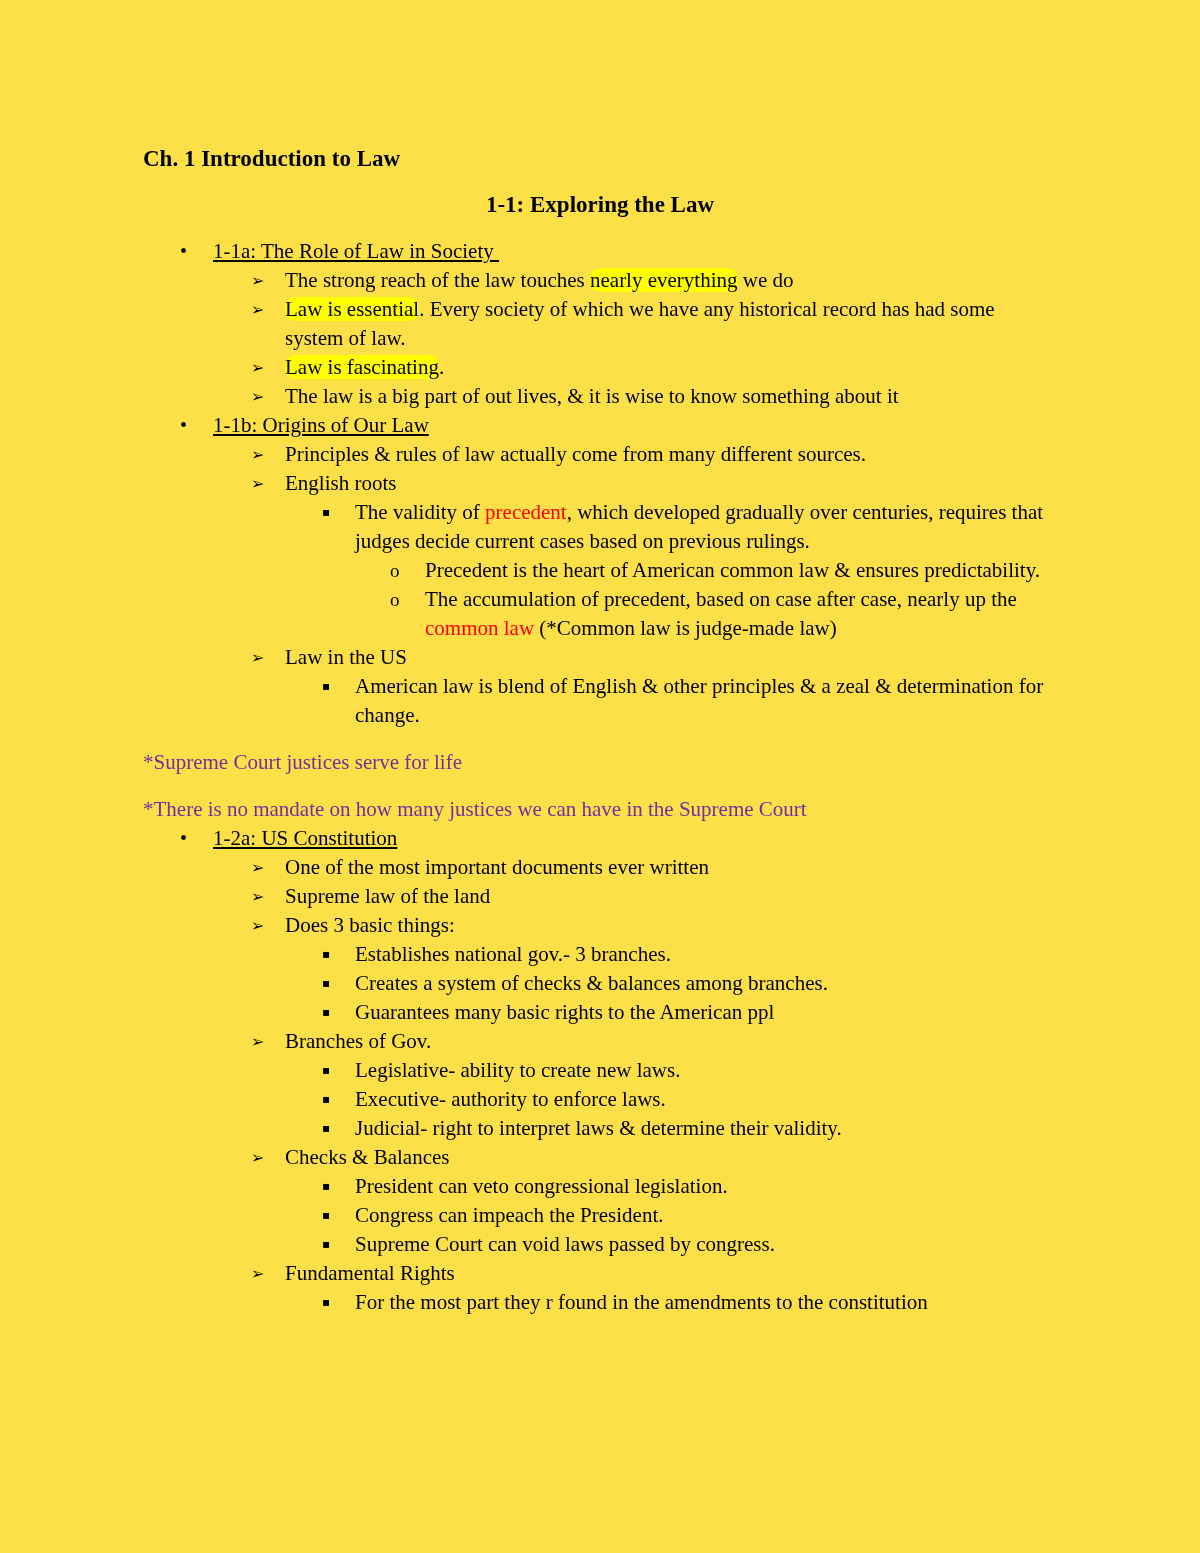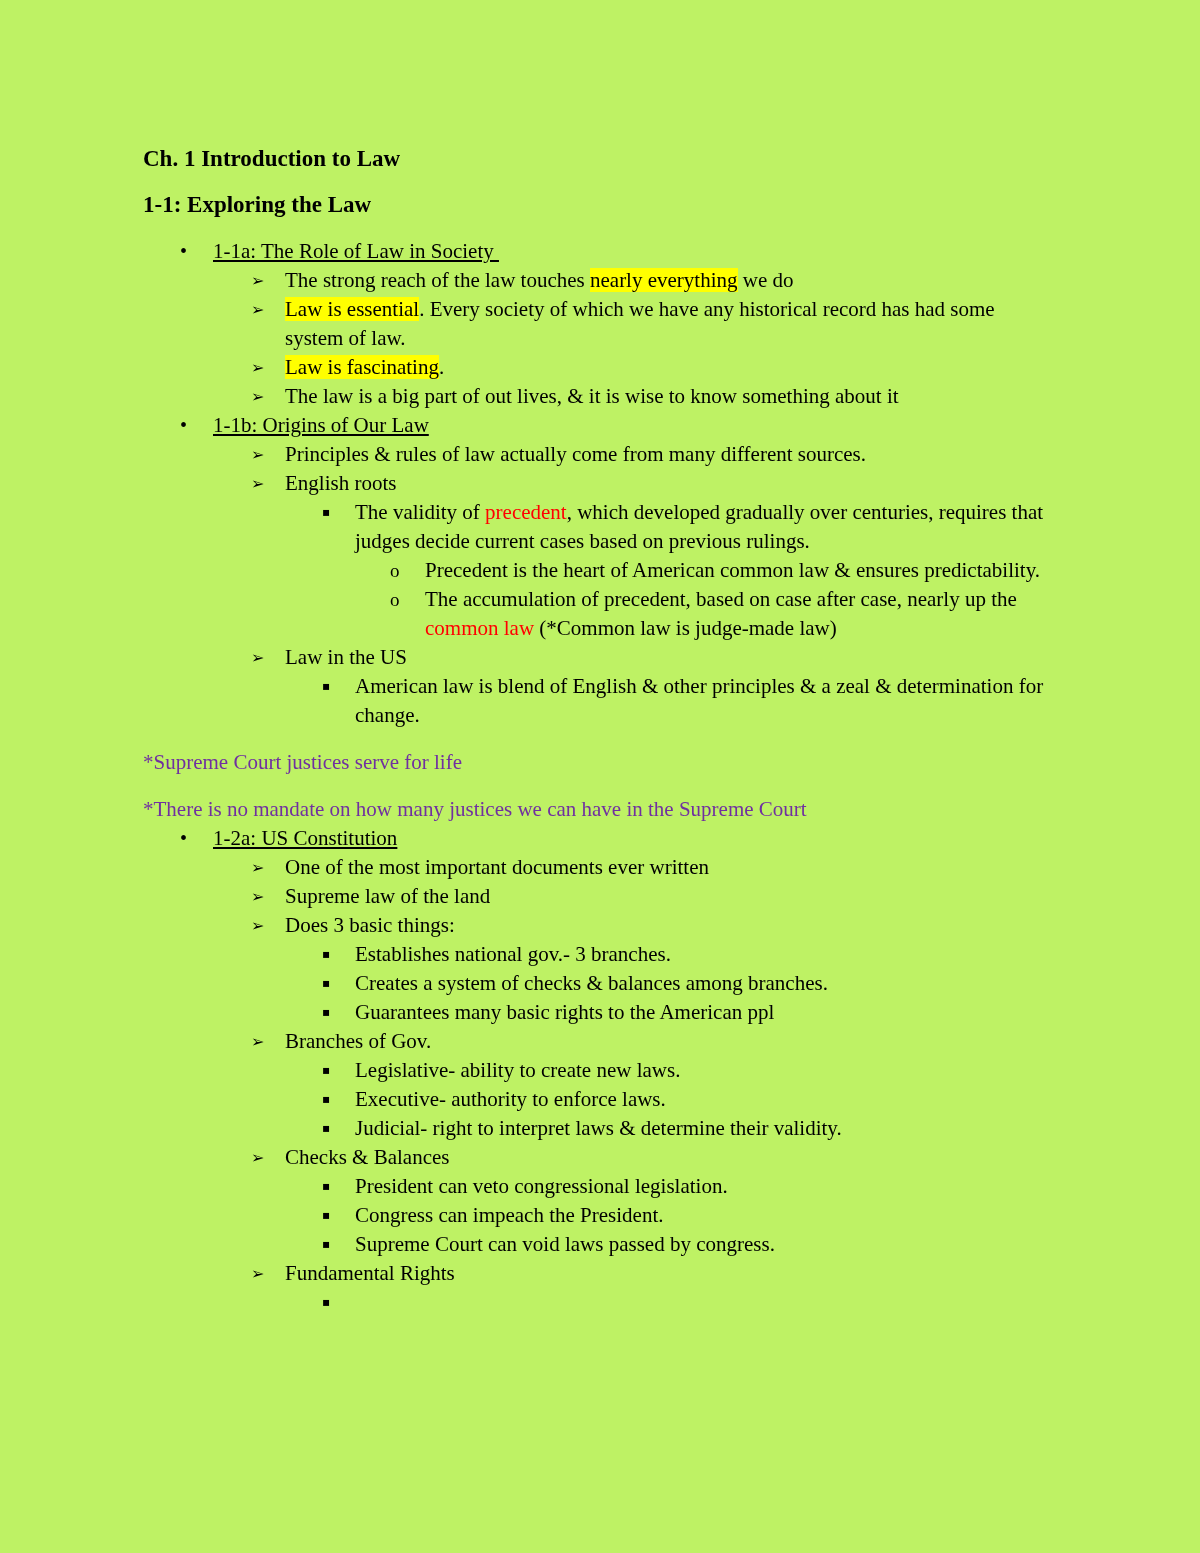--- a/index.html
+++ b/index.html
@@ -5,59 +5,59 @@
   html, body {
     margin: 0;
     padding: 0;
     background: #ffffff;
   }
   .page {
     box-sizing: border-box;
     width: 1200px;
     height: 1553px;
     padding: 144px 143px 0 143px;
-    background: #bef264;
+    background: #fde047;
     font-family: "Liberation Serif", "DejaVu Serif", serif;
     font-size: 21px;
     line-height: 29px;
     color: #000000;
     overflow: hidden;
   }
   .doc-title {
     font-weight: bold;
     font-size: 23px;
     line-height: 30px;
     margin-bottom: 13px;
   }
   .section-heading {
     font-weight: bold;
     font-size: 23px;
     line-height: 29px;
-    text-align: left;
+    text-align: center;
     margin-top: 16px;
     margin-bottom: 18px;
   }
   .li { position: relative; }
   .li.l1 { padding-left: 70px; }
   .li.l1 .bullet { left: 37px; }
   .li.l2 { padding-left: 142px; }
   .li.l2 .bullet { left: 108px; }
   .li.l3 { padding-left: 212px; }
   .li.l3 .bullet { left: 179px; }
   .li.l4 { padding-left: 282px; }
   .li.l4 .bullet { left: 247px; }
   .bullet {
     position: absolute;
     top: 0;
   }
   .bullet.disc { font-size: 20px; }
   .bullet.arrow { font-family: "DejaVu Sans", sans-serif; font-size: 16px; }
   .bullet.square { font-family: "DejaVu Sans", sans-serif; font-size: 12px; }
   .bullet.circle { font-size: 19px; }
-  .run-hl { background: #ffff00; }
+  .run-hl { background: #ffff00; border-radius: 10px; }
   .run-red { color: #ff0000; }
   .run-ul { text-decoration: underline; }
   .note {
     margin-top: 18px;
     color: #7030a0;
   }
 </style>
 </head>
 <body>
 
@@ -88,14 +88,14 @@
     <div class="li l3"><span class="bullet square">▪</span><span><span>Guarantees many basic rights to the American ppl</span></span></div>
     <div class="li l2"><span class="bullet arrow">➢</span><span><span>Branches of Gov.</span></span></div>
     <div class="li l3"><span class="bullet square">▪</span><span><span>Legislative- ability to create new laws.</span></span></div>
     <div class="li l3"><span class="bullet square">▪</span><span><span>Executive- authority to enforce laws.</span></span></div>
     <div class="li l3"><span class="bullet square">▪</span><span><span>Judicial- right to interpret laws &amp; determine their validity.</span></span></div>
     <div class="li l2"><span class="bullet arrow">➢</span><span><span>Checks &amp; Balances</span></span></div>
     <div class="li l3"><span class="bullet square">▪</span><span><span>President can veto congressional legislation.</span></span></div>
     <div class="li l3"><span class="bullet square">▪</span><span><span>Congress can impeach the President.</span></span></div>
     <div class="li l3"><span class="bullet square">▪</span><span><span>Supreme Court can void laws passed by congress.</span></span></div>
     <div class="li l2"><span class="bullet arrow">➢</span><span><span>Fundamental Rights</span></span></div>
-    <div class="li l3"><span class="bullet square">▪</span></div>
+    <div class="li l3"><span class="bullet square">▪</span><span><span>For the most part they r found in the amendments to the constitution</span></span></div>
   </div>
 
 </body></html>

